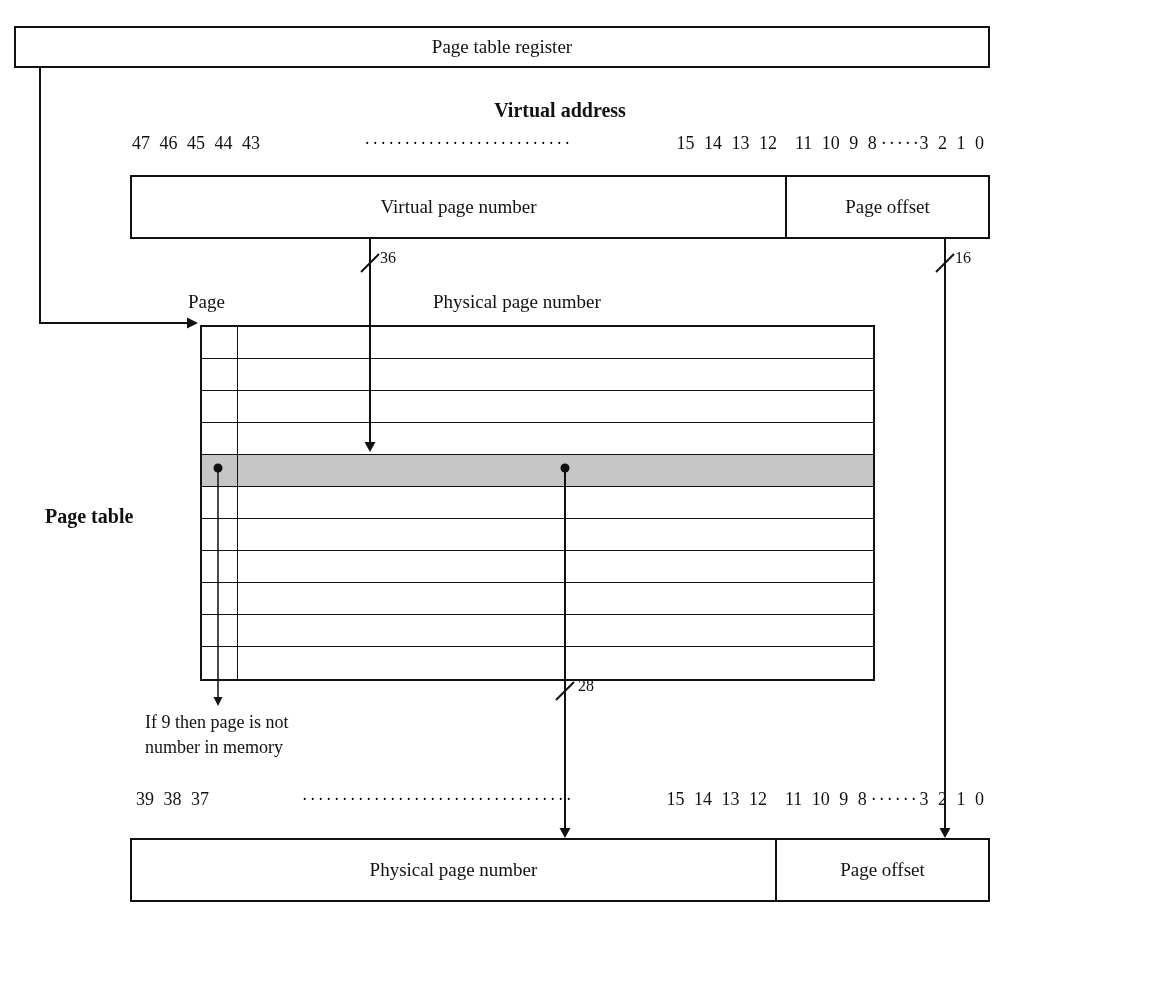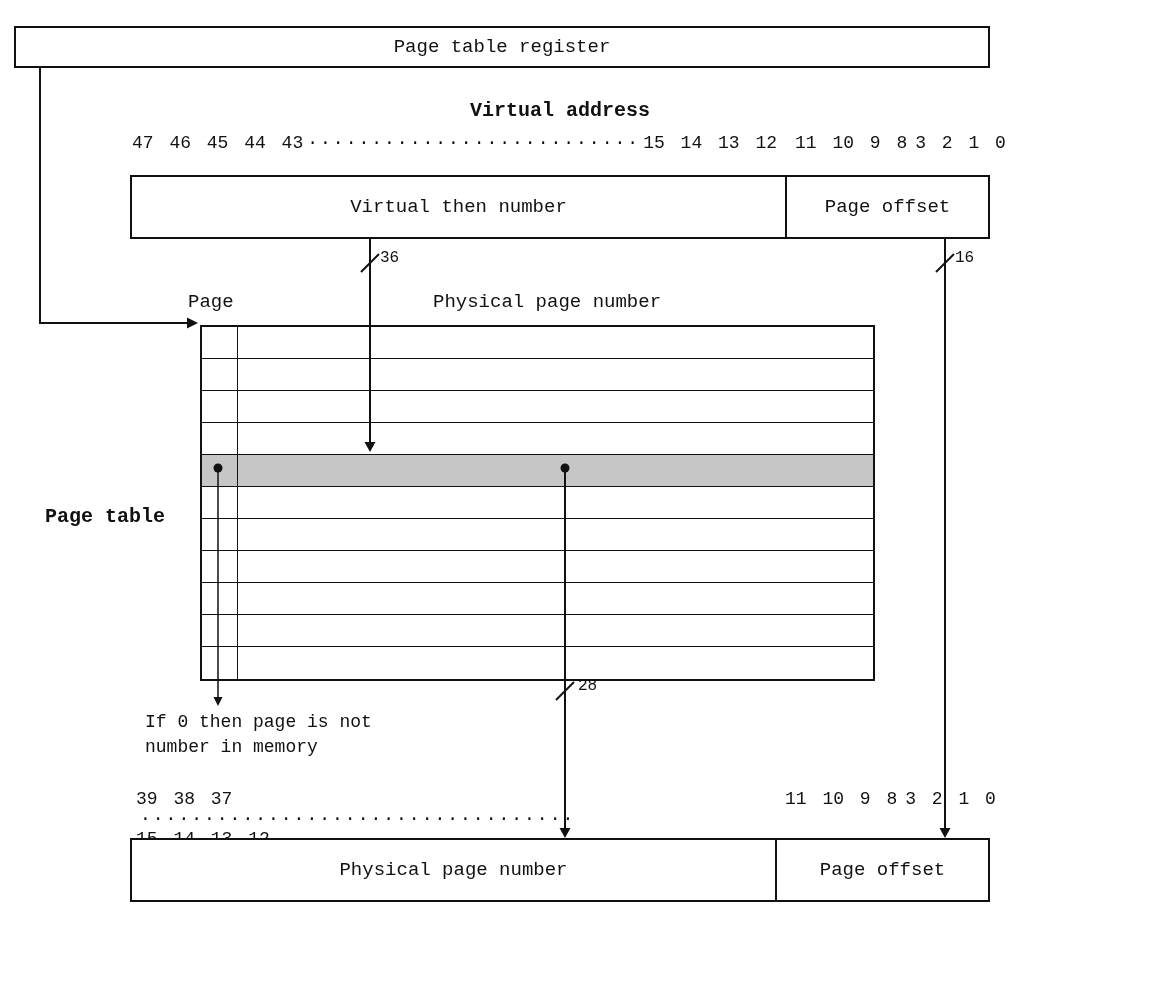--- a/index.html
+++ b/index.html
@@ -1,35 +1,35 @@
 <!DOCTYPE html>
 <html><head>
 <meta charset="utf-8">
 <style>
   html,body{margin:0;padding:0;background:#fff;}
   .stage{
     position:relative;width:1151px;height:1008px;background:#fff;
-    font-family:Liberation Mono, monospace;color:#111;
+    font-family:Liberation Serif, serif;color:#111;
     overflow:hidden;
   }
   .abs{position:absolute;}
   .box{
     border:2px solid #111;background:#fff;box-sizing:border-box;
     display:flex;align-items:stretch;
   }
   .cell{
     display:flex;align-items:center;justify-content:center;
     font-size:19px;box-sizing:border-box;
   }
   .cell.split{border-right:2px solid #111;}
   .title{font-weight:bold;font-size:20px;text-align:center;}
   .bitrow{
     display:flex;align-items:baseline;font-size:18px;box-sizing:border-box;
   }
-  .bitseg{display:flex;align-items:flex-start;box-sizing:border-box;}
+  .bitseg{display:flex;align-items:center;box-sizing:border-box;}
   .bits{white-space:nowrap;word-spacing:5px;}
   .leader{
     flex:1;overflow:hidden;text-align:center;white-space:nowrap;
     letter-spacing:2px;padding:0 4px;
   }
   .pt-grid{
     border:2px solid #111;box-sizing:border-box;background:#fff;
   }
   .pt-row{
     display:flex;height:32px;box-sizing:border-box;border-bottom:1.5px solid #111;
@@ -60,21 +60,21 @@
       <span class="bits">15 14 13 12</span>
     </div>
     <div class="bitseg" style="width:205px;padding:0 6px 0 10px;">
       <span class="bits">11 10 9 8</span>
       <span class="leader">·······</span>
       <span class="bits">3 2 1 0</span>
     </div>
   </div>
 
   <div class="box abs" style="left:130px;top:175px;width:860px;height:64px;">
-    <div class="cell split" style="width:655px;">Virtual then number</div>
+    <div class="cell split" style="width:655px;">Virtual page number</div>
     <div class="cell" style="flex:1;">Page offset</div>
   </div>
 
   <div class="abs buslabel" style="left:380px;top:249px;">36</div>
   <div class="abs buslabel" style="left:955px;top:249px;">16</div>
   <div class="abs buslabel" style="left:578px;top:677px;">28</div>
 
   <div class="abs plainlabel" style="left:188px;top:291px;">Page</div>
   <div class="abs plainlabel" style="left:433px;top:291px;">Physical page number</div>
 
@@ -121,26 +121,26 @@
       </div>
       <div class="pt-row">
         <div class="pt-valid"></div>
         <div class="pt-ppn"></div>
       </div>
     </div>
 
   <div class="abs title" style="left:45px;top:505px;">Page table</div>
 
   <div class="abs notetext" style="left:145px;top:710px;width:250px;">
-    <div>If 0 then page is not</div>
+    <div>If 9 then page is not</div>
     <div>number in memory</div>
   </div>
 
   <div class="abs bitrow" style="left:130px;top:789px;width:860px;height:26px;">
-    <div class="bitseg" style="width:645px;padding:0 8px 0 6px;flex-direction:column;">
+    <div class="bitseg" style="width:645px;padding:0 8px 0 6px;">
       <span class="bits">39 38 37</span>
       <span class="leader">··································</span>
       <span class="bits">15 14 13 12</span>
     </div>
     <div class="bitseg" style="width:215px;padding:0 6px 0 10px;">
       <span class="bits">11 10 9 8</span>
       <span class="leader">·······</span>
       <span class="bits">3 2 1 0</span>
     </div>
   </div>

